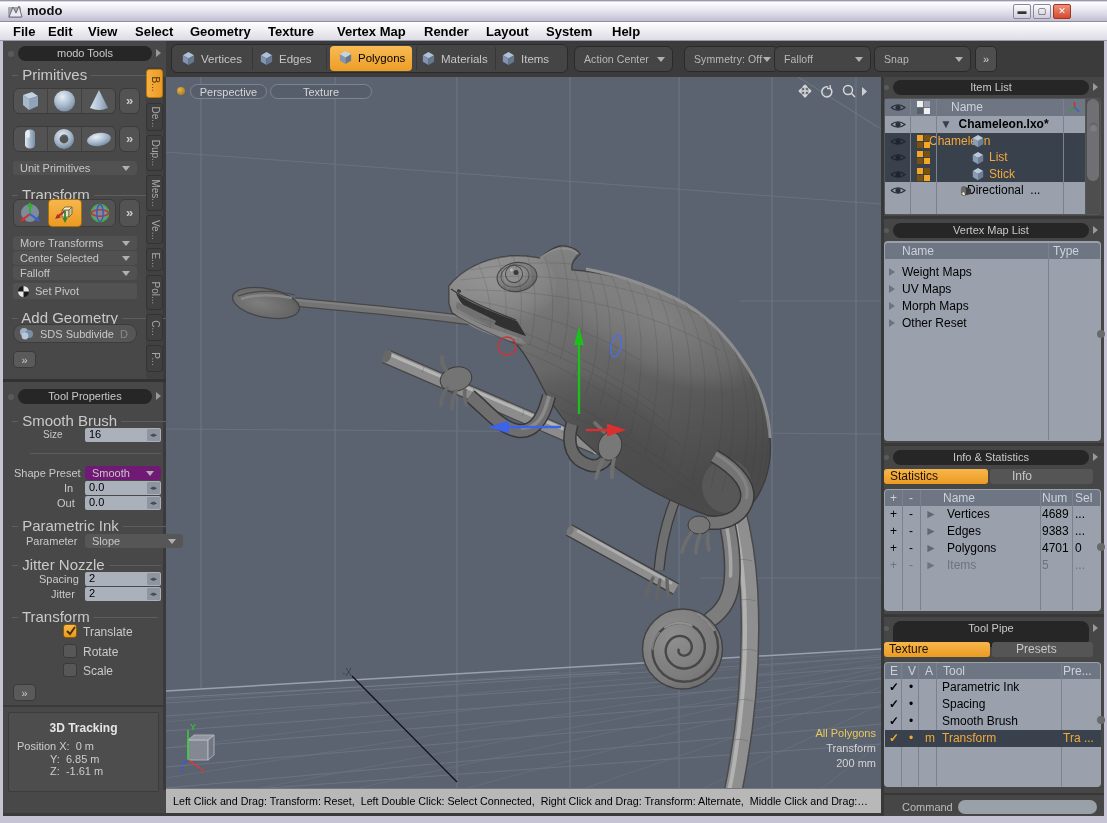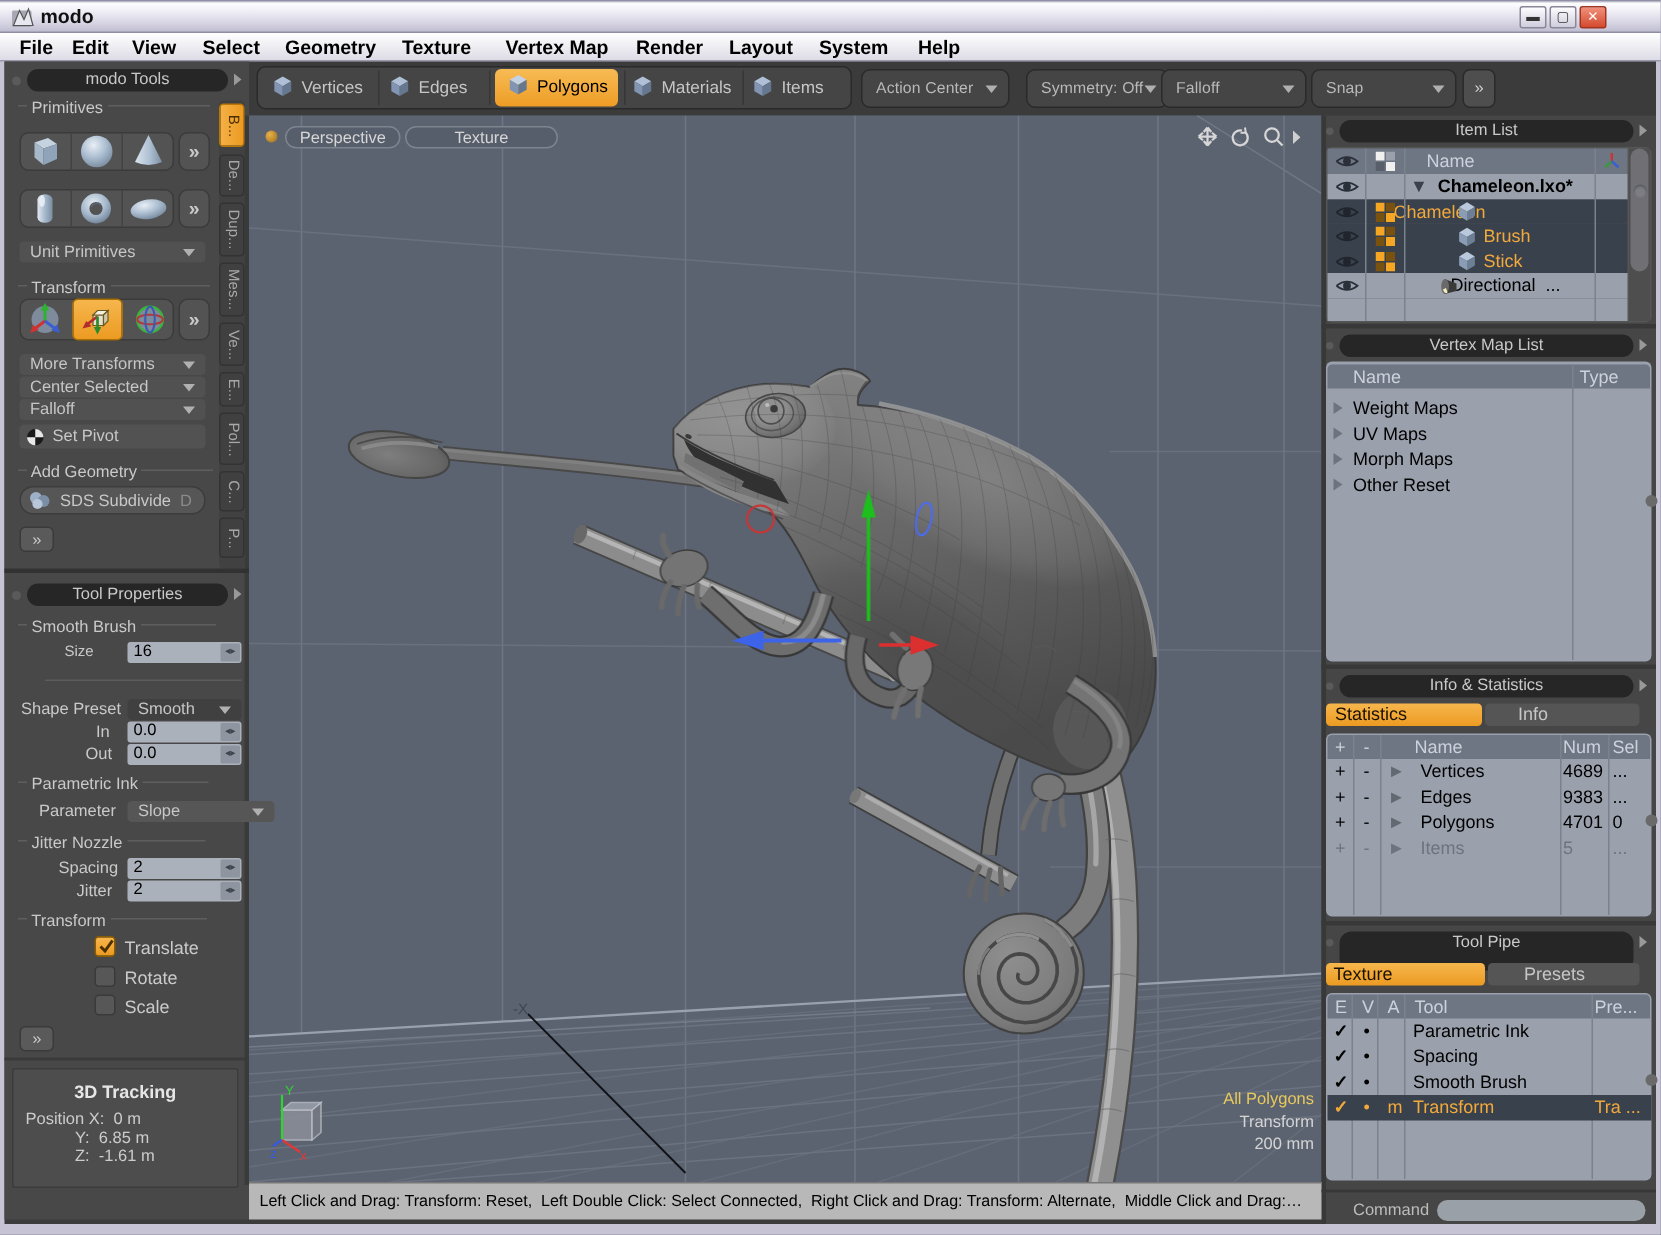--- a/index.html
+++ b/index.html
@@ -15,21 +15,21 @@
 .toolgroup{border:1px solid #2a2a2a;background:#454545;border-radius:6px}
 .selbtn{top:47px;height:24px;color:#c6c6c6;font-size:11.5px;line-height:24px}
 .cubeic{display:inline-block;width:15px;height:15px;vertical-align:-3px;margin-right:5px}
 .orangebtn{background:linear-gradient(180deg,#f7bb55,#ee9d25);border-radius:4px;color:#000}
 .ddgroup{top:46px;height:26px;border:1px solid #2a2a2a;background:#454545;border-radius:6px;color:#b9b9b9;font-size:10.5px;line-height:24px;letter-spacing:0.1px}
 .dd-arrow{position:absolute;right:7px;top:10px;width:0;height:0;border-left:4px solid transparent;border-right:4px solid transparent;border-top:5px solid #b0b0b0}
 #leftpanel{left:3px;top:41px;width:163px;height:772px;background:#484848}
 #viewport{left:166px;top:77px;width:715px;height:711px;background:#5c6370;overflow:hidden}
 #rightcol{left:881px;top:77px;width:223px;height:739px;background:#464646}
 #statusbar{left:166px;top:788px;width:715px;height:25px;background:#b8b8b8;border-top:1px solid #777;font-size:10.7px;color:#000;line-height:24px;padding-left:7px;white-space:nowrap}
-.seclabel{color:#c9c9c9;font-size:11px;white-space:nowrap}
+.seclabel{color:#c9c9c9;font-size:15px;white-space:nowrap}
 .seclabel .ln{display:inline-block;height:1px;background:#5e5e5e;vertical-align:4px}
 .tbtn{background:linear-gradient(180deg,#636363,#555);border:1px solid #393939;border-radius:4px}
 .ddrop{background:#515151;border-radius:3px;color:#c6c6c6;font-size:11px;line-height:14px;padding-left:7px}
 .field{background:#abb1bb;border-radius:2px;color:#000;font-size:11px;line-height:13px;padding-left:4px}
 .spin{position:absolute;right:1px;top:1px;bottom:1px;width:13px;background:#8f95a0;border-radius:1px;color:#40454d;font-size:7px;text-align:center;line-height:12px}
 .vtab{position:absolute;left:146px;width:17px;background:#404040;border:1px solid #333;border-radius:3px;color:#a8a8a8;font-size:10px}
 .vtab span{position:absolute;left:50%;top:50%;transform:translate(-50%,-50%) rotate(90deg);white-space:nowrap}
 .vtab.sel{background:linear-gradient(90deg,#f5b045,#ec9b22);color:#4a3000;border-color:#b87708}
 .hdrrow{background:#6e7684;color:#ccd2db;font-size:12px}
 .lrow{font-size:12px;color:#000}
@@ -550,21 +550,21 @@
 <div class="abs" style="left:3px;top:705px;width:163px;height:2px;background:#3a3a3a"></div>
 
 <div class="abs" style="left:8px;top:394px;width:6px;height:6px;border-radius:50%;background:#5a5a5a"></div>
 <div class="abs pill" style="left:18px;top:389px;width:134px;height:15px;line-height:15px">Tool Properties</div>
 <div class="abs" style="left:156px;top:392px;width:0;height:0;border-top:4px solid transparent;border-bottom:4px solid transparent;border-left:5px solid #999"></div>
 <div class="abs seclabel" style="left:12px;top:412px"><span class="ln" style="width:6px"></span> Smooth Brush <span class="ln" style="width:50px"></span></div>
 <div class="abs" style="left:43px;top:429px;color:#c9c9c9;font-size:10px">Size</div>
 <div class="abs field" style="left:85px;top:428px;width:76px;height:14px">16<div class="spin">◂▸</div></div>
 <div class="abs" style="left:30px;top:453px;width:131px;height:1px;background:#5c5c5c"></div>
 <div class="abs" style="left:14px;top:467px;color:#c9c9c9;font-size:11px">Shape Preset</div>
-<div class="abs ddrop" style="left:85px;top:466px;width:76px;height:14px;background:#404040">Smooth<div class="dd-arrow" style="top:5px"></div></div>
+<div class="abs ddrop" style="left:85px;top:466px;width:76px;height:14px;background:#701a75">Smooth<div class="dd-arrow" style="top:5px"></div></div>
 <div class="abs" style="left:64px;top:482px;color:#c9c9c9;font-size:11px">In</div>
 <div class="abs field" style="left:85px;top:481px;width:76px;height:14px">0.0<div class="spin">◂▸</div></div>
 <div class="abs" style="left:57px;top:497px;color:#c9c9c9;font-size:11px">Out</div>
 <div class="abs field" style="left:85px;top:496px;width:76px;height:14px">0.0<div class="spin">◂▸</div></div>
 <div class="abs seclabel" style="left:12px;top:517px"><span class="ln" style="width:6px"></span> Parametric Ink <span class="ln" style="width:44px"></span></div>
 <div class="abs" style="left:26px;top:535px;color:#c9c9c9;font-size:11px">Parameter</div>
 <div class="abs ddrop" style="left:85px;top:534px;width:98px;height:14px;background:#565656">Slope<div class="dd-arrow" style="top:5px"></div></div>
 <div class="abs seclabel" style="left:12px;top:556px"><span class="ln" style="width:6px"></span> Jitter Nozzle <span class="ln" style="width:52px"></span></div>
 <div class="abs" style="left:39px;top:573px;color:#c9c9c9;font-size:11px">Spacing</div>
 <div class="abs field" style="left:85px;top:572px;width:76px;height:14px">2<div class="spin">◂▸</div></div>
@@ -585,21 +585,21 @@
 <div class="abs" style="left:8px;top:721px;width:151px;text-align:center;color:#e6e6e6;font-size:12px;font-weight:bold">3D Tracking</div>
 <div class="abs" style="left:17px;top:740px;color:#cccccc;font-size:11px;line-height:12.5px">Position X:&nbsp; 0 m<br><span style="margin-left:33px">Y:&nbsp; 6.85 m</span><br><span style="margin-left:33px">Z:&nbsp; -1.61 m</span></div>
 
 <div class="abs" style="left:884px;top:85px;width:5px;height:5px;border-radius:50%;background:#5a5a5a"></div>
 <div class="abs pill" style="left:893px;top:80px;width:196px;height:15px;line-height:15px">Item List</div>
 <div class="abs" style="left:1093px;top:83px;width:0;height:0;border-top:4px solid transparent;border-bottom:4px solid transparent;border-left:5px solid #999"></div>
 <div class="abs" style="left:884px;top:98px;width:217px;height:117px;background:#565656;border-radius:4px"></div>
 <div class="abs hdrrow" style="left:885px;top:99px;width:200px;height:17px;line-height:17px"><span style="margin-left:66px">Name</span></div>
 <div class="abs lrow" style="left:885px;top:116px;width:200px;height:17px;background:#9aa1ad;font-weight:bold;line-height:17px"><span style="margin-left:55px;color:#39414c">▼</span>&nbsp;&nbsp;<span style="color:#000">Chameleon.lxo*</span></div>
 <div class="abs lrow" style="left:885px;top:133px;width:200px;height:16px;background:#39414c;color:#f2a93c;line-height:16px"><span style="margin-left:44px">Chameleon</span></div>
-<div class="abs lrow" style="left:885px;top:149px;width:200px;height:17px;background:#39414c;color:#f2a93c;line-height:17px"><span style="margin-left:104px">Brush</span></div>
+<div class="abs lrow" style="left:885px;top:149px;width:200px;height:17px;background:#39414c;color:#f2a93c;line-height:17px"><span style="margin-left:104px">List</span></div>
 <div class="abs lrow" style="left:885px;top:166px;width:200px;height:16px;background:#39414c;color:#f2a93c;line-height:16px"><span style="margin-left:104px">Stick</span></div>
 <div class="abs lrow" style="left:885px;top:182px;width:200px;height:17px;background:#9aa1ad;line-height:17px"><span style="margin-left:82px">Directional&nbsp; ...</span></div>
 <div class="abs" style="left:885px;top:199px;width:200px;height:15px;background:#9aa1ad"></div>
 
 <div class="abs" style="left:910px;top:99px;width:1px;height:115px;background:#7b828e"></div>
 <div class="abs" style="left:936px;top:99px;width:1px;height:115px;background:#7b828e"></div>
 <div class="abs" style="left:1063px;top:99px;width:1px;height:115px;background:#7b828e"></div>
 
 <div class="abs" style="left:1086px;top:99px;width:14px;height:115px;background:#4e4e4e"></div>
 <div class="abs" style="left:1087px;top:99px;width:12px;height:82px;background:#6f6f74;border-radius:6px"></div>

